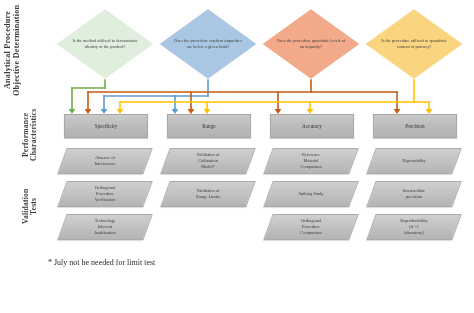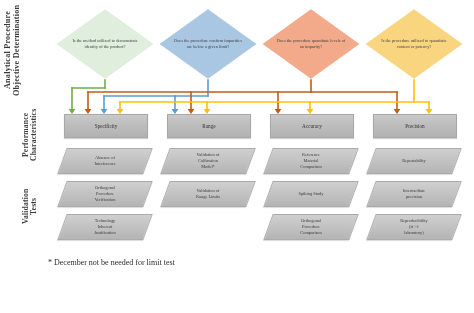--- a/index.html
+++ b/index.html
@@ -226,15 +226,15 @@
     <div class="txt">Intermediate
 precision</div>
   </div>
   <div class="vt col4 row3">
     <div class="shape"></div>
     <div class="txt">Reproducibility
 (if &gt;1
 laboratory)</div>
   </div>
 
-  <div id="footnote">* December not be needed for limit test</div>
+  <div id="footnote">* July not be needed for limit test</div>
 
 </div>
 
 </body></html>

